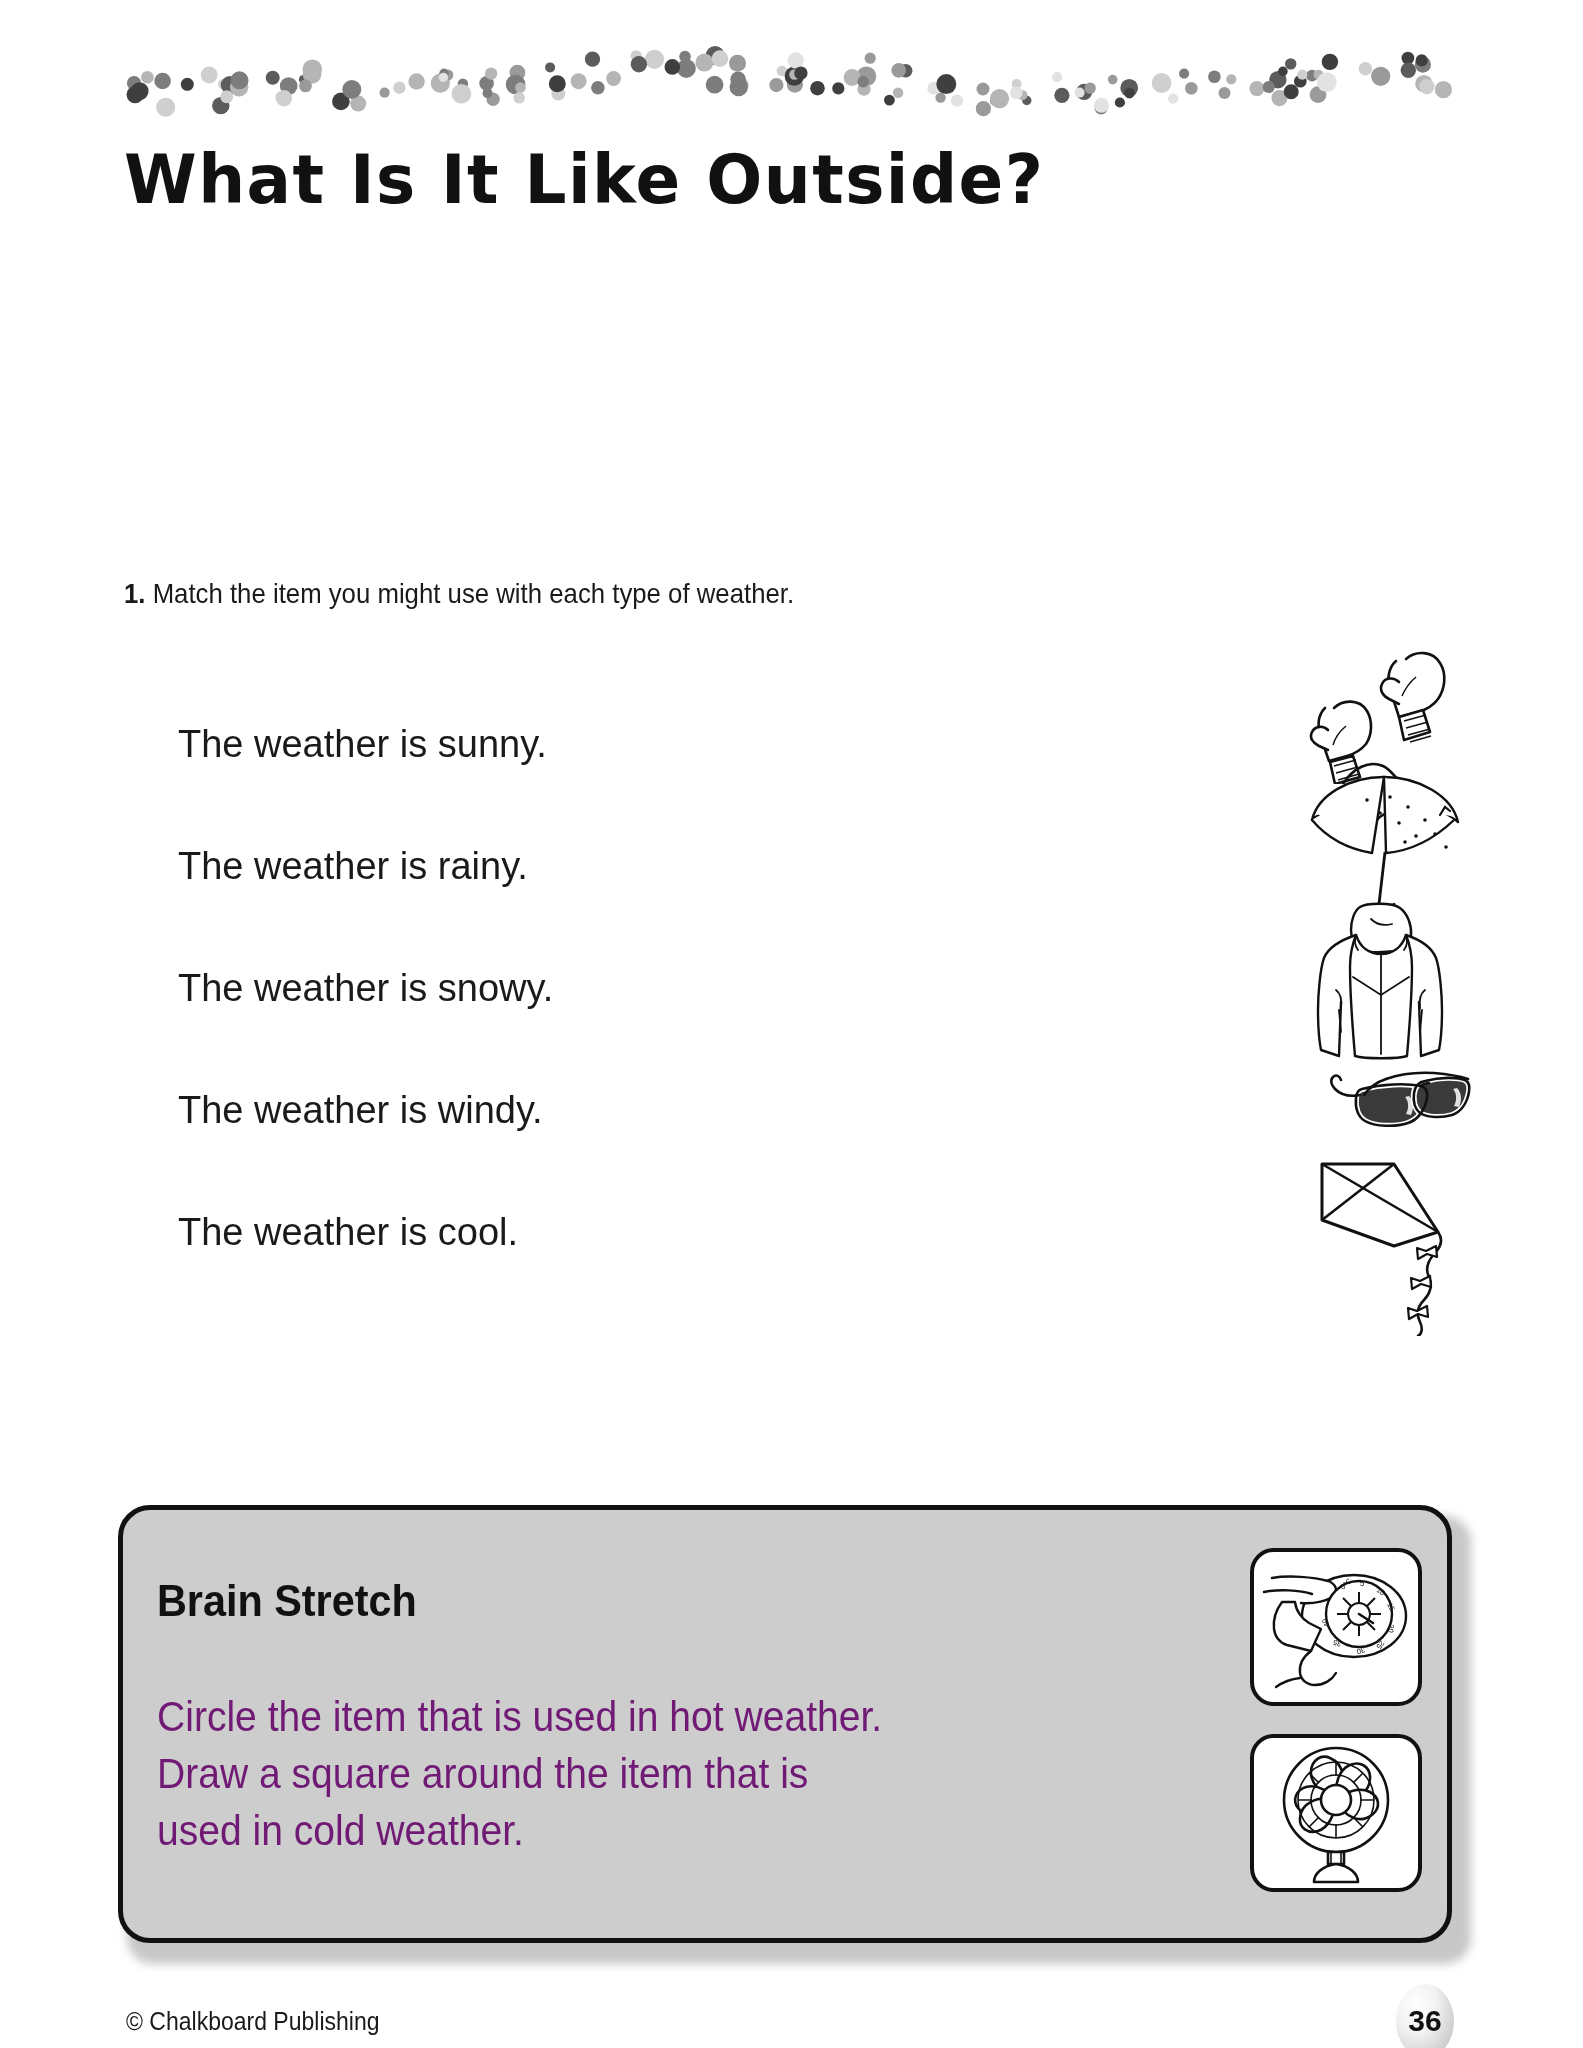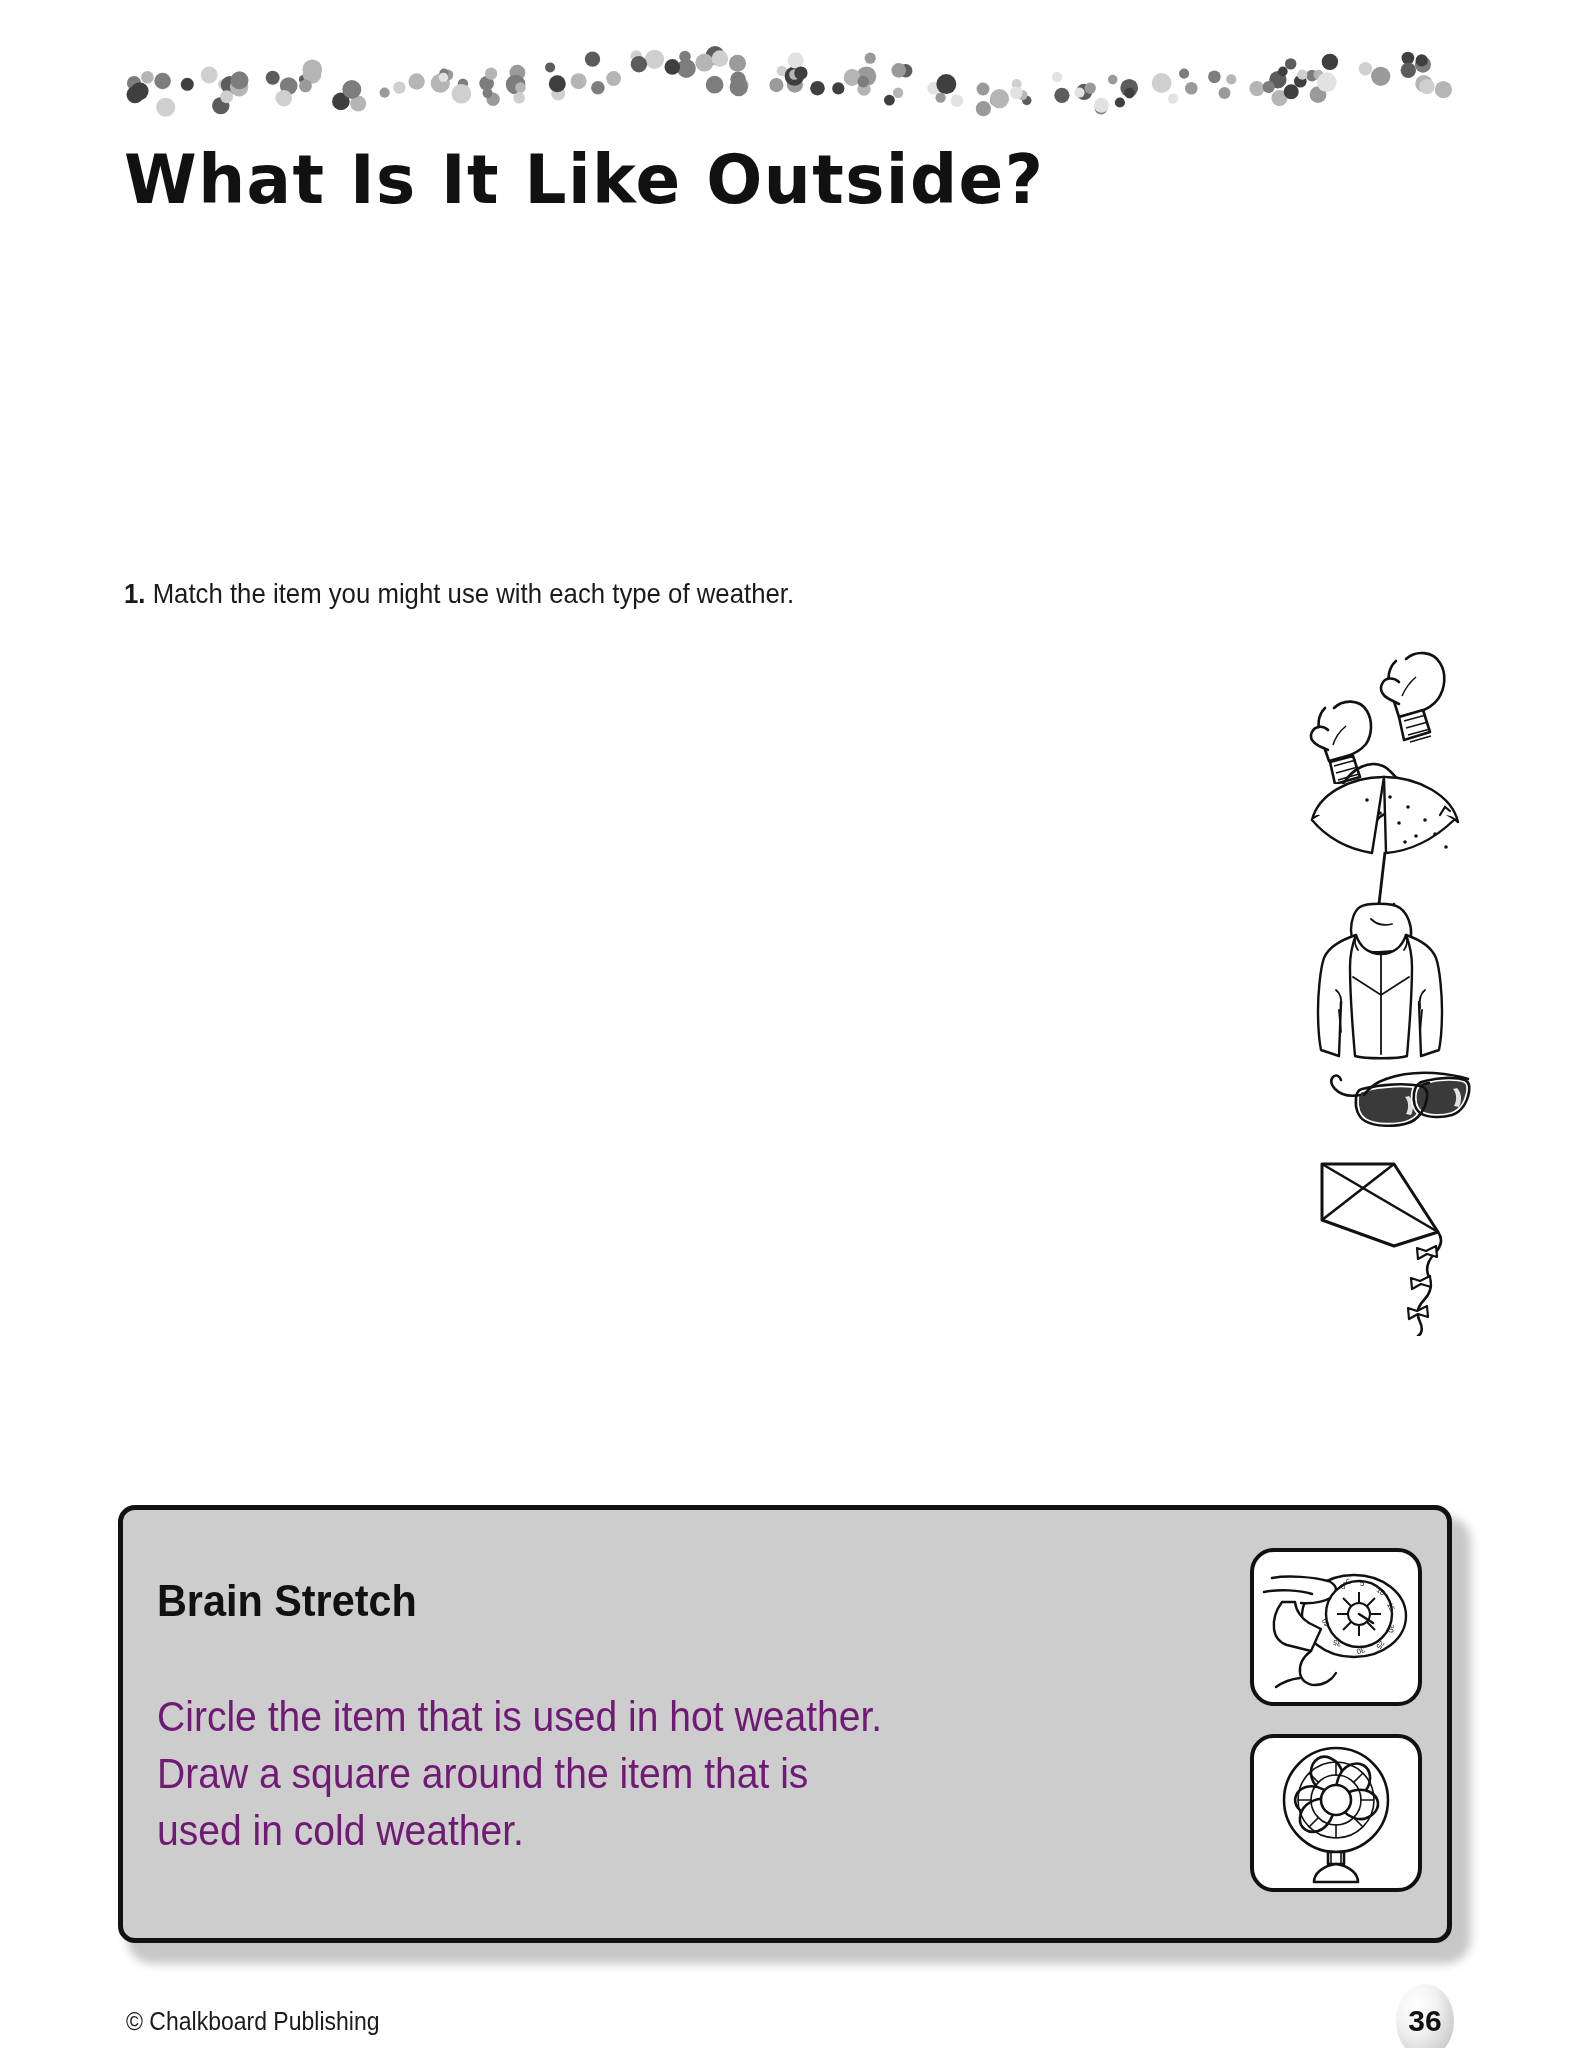--- a/index.html
+++ b/index.html
@@ -116,21 +116,21 @@
     opacity: .55;
   }
   .brain-stretch {
     position: absolute;
     left: 118px;
     top: 1481px;
     width: 1334px;
     height: 438px;
     background: #cdcdcd;
     border: 5px solid #111;
-    border-radius: 17px;
+    border-radius: 32px;
     box-sizing: border-box;
   }
   .bs-title {
     position: absolute;
     left: 34px;
     top: 66px;
     font-family: "Liberation Sans Narrow", "Liberation Sans", sans-serif;
     font-weight: bold;
     font-size: 44px;
     color: #111;
@@ -345,20 +345,27 @@
   <div class="title">What Is It Like Outside?</div>
 
 
   <div class="q1">
     <span class="inner">
       <b>1.</b>
       <span>Match the item you might use with each type of weather.</span>
     </span>
   </div>
 
+  <div class="match-list">
+    <div class="match-row"><span>The weather is sunny.</span></div>
+    <div class="match-row"><span>The weather is rainy.</span></div>
+    <div class="match-row"><span>The weather is snowy.</span></div>
+    <div class="match-row"><span>The weather is windy.</span></div>
+    <div class="match-row"><span>The weather is cool.</span></div>
+  </div>
 
   <div class="pic-col">
 
     <div class="pic" style="top:0px;left:8px;">
       <svg width="176" height="145" viewBox="0 0 176 145">
         <g fill="#fff" stroke="#111" stroke-width="2.6" stroke-linejoin="round" stroke-linecap="round">
           <path d="M108 20c10-9 27-8 34 4 7 11 5 26-2 36-5 7-13 11-20 13l-19 5-9-28c-3-9-2-21 6-28"></path>
           <path d="M101 43c-5-5-14-5-17 2-3 6 1 12 7 15l10 5"></path>
           <path d="M101 78l24-7 7 22-26 8z"></path>
           <path d="M36 69c9-9 26-9 33 3 6 10 5 24-1 33-5 6-12 10-19 12l-18 5-9-26c-3-9-2-20 5-27"></path>

